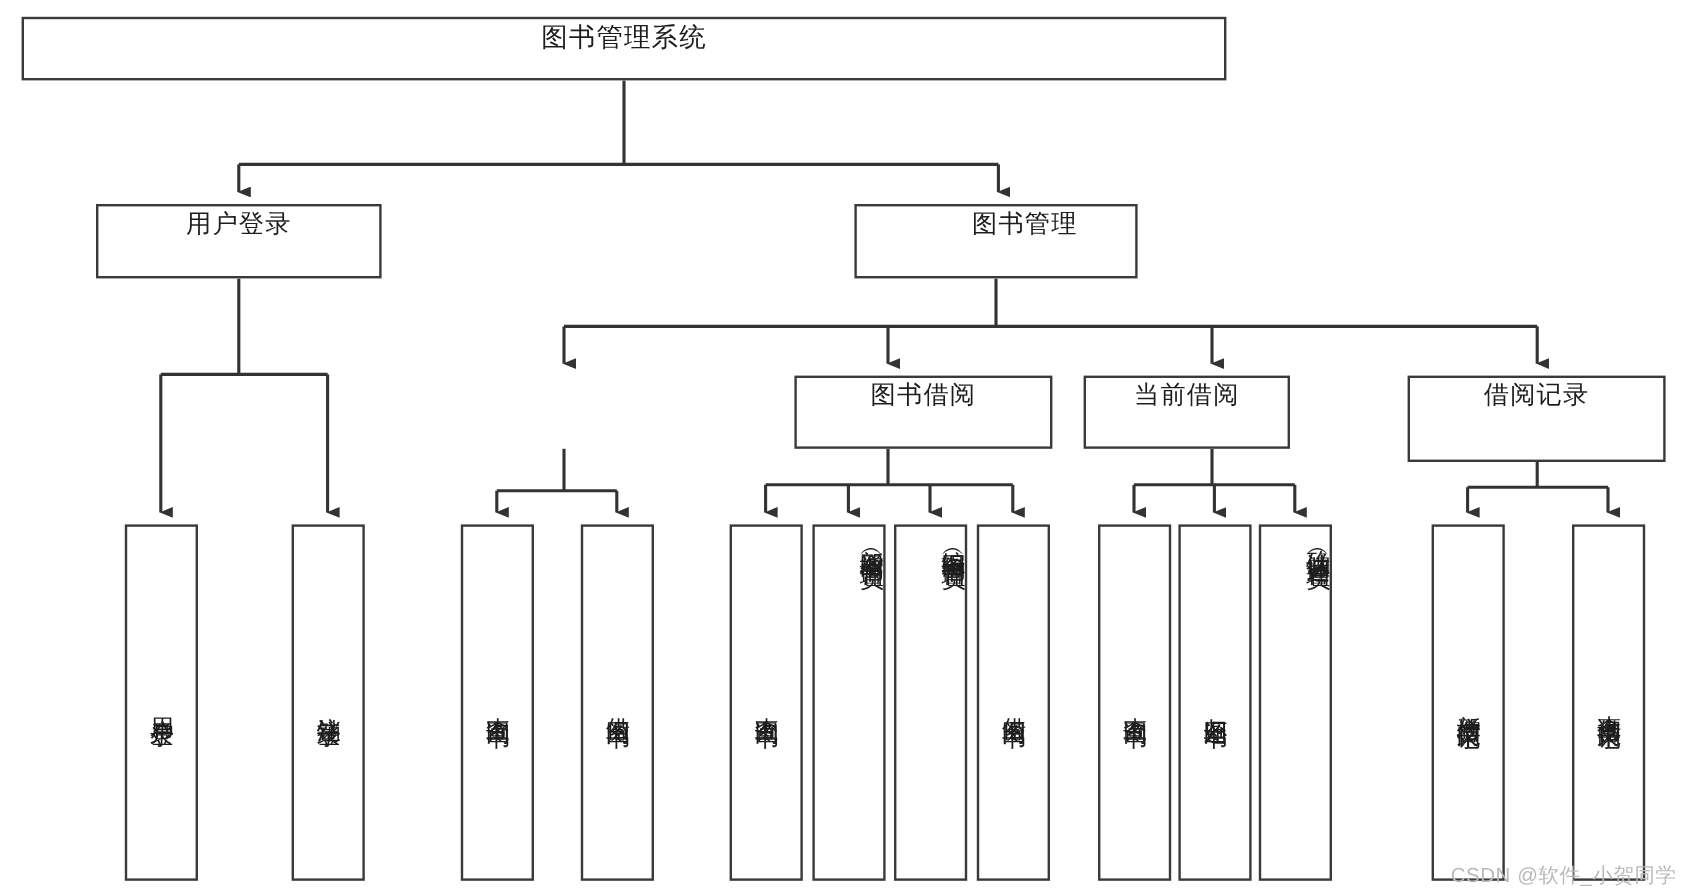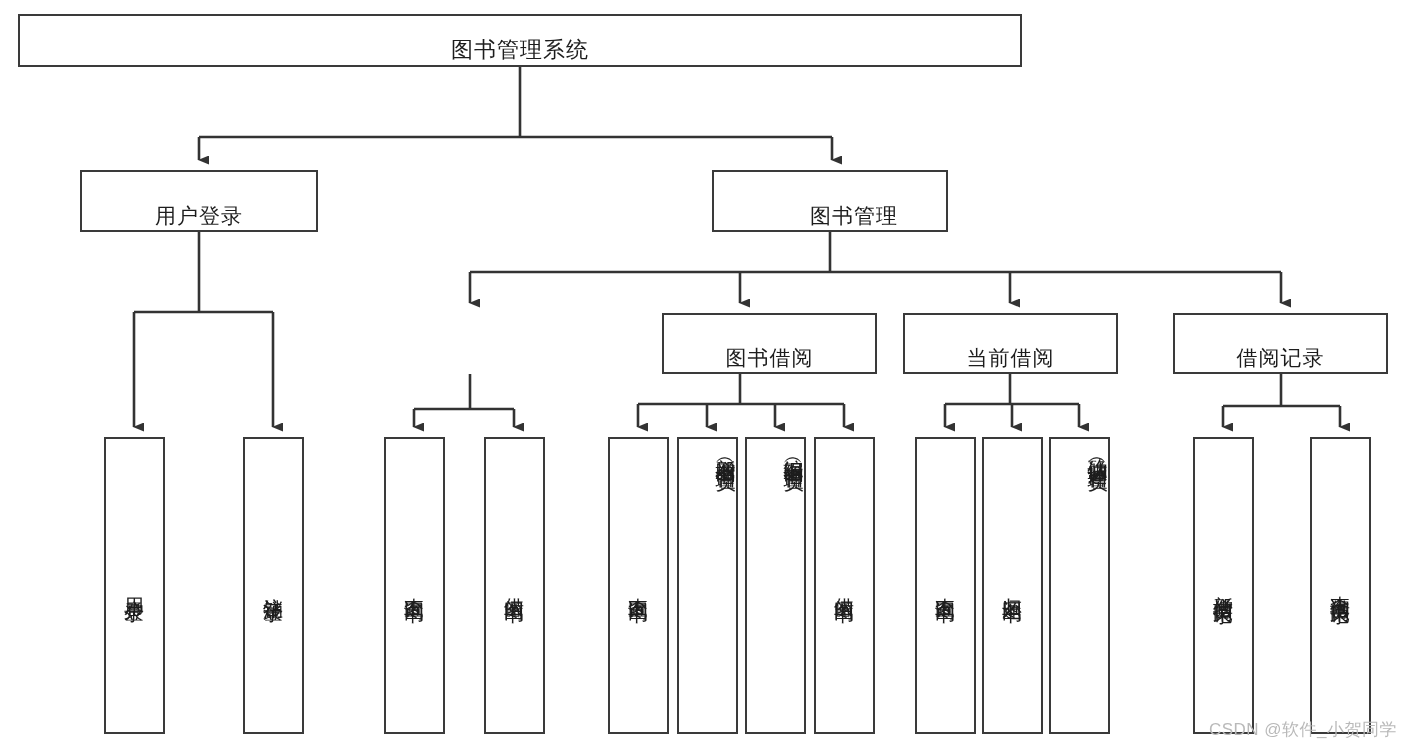--- a/index.html
+++ b/index.html
@@ -9,21 +9,21 @@
     color:#1a1a1a;
   }
   #canvas{position:relative;width:1405px;height:747px;}
   svg#wires{position:absolute;left:0;top:0;width:1405px;height:747px;}
   .node{
     position:absolute;
     box-sizing:border-box;
     background:#ffffff;
     border:2.5px solid #3a3a3a;
     display:flex;
-    align-items:flex-end;
+    align-items:flex-start;
     justify-content:center;
     color:#1d1d1d;
   }
   .node.horiz{font-size:21px;letter-spacing:1px;}
   .node.root{font-size:22px;letter-spacing:1px;}
   .node.vert{
     writing-mode:vertical-rl;
     text-orientation:upright;
     align-items:flex-start;
     justify-content:flex-start;
@@ -113,24 +113,24 @@
   <div class="node horiz" style="left:80px;top:170px;width:238px;height:62px;">
     <span>用户登录</span>
   </div>
   <div class="node horiz" style="left:712px;top:170px;width:236px;height:62px;padding-left:48px;">
     <span>图书管理</span>
   </div>
 
   <div class="node horiz" style="left:633px;top:313px;width:215px;height:61px;margin-left:29px;">
     <span>图书借阅</span>
   </div>
-  <div class="node horiz" style="left:903px;top:313px;width:215px;height:61px;">
+  <div class="node horiz" style="left:903px;top:313px;width:172px;height:61px;">
     <span>当前借阅</span>
   </div>
-  <div class="node horiz" style="left:1173px;top:313px;width:215px;height:61px;">
+  <div class="node horiz" style="left:1173px;top:313px;width:215px;height:72px;">
     <span>借阅记录</span>
   </div>
 
   <div class="node vert mid" style="left:104px;top:437px;width:61px;height:297px;">
     <span class="vtext">用户登录</span>
   </div>
   <div class="node vert mid" style="left:243px;top:437px;width:61px;height:297px;">
     <span class="vtext">注销登录</span>
   </div>
 

